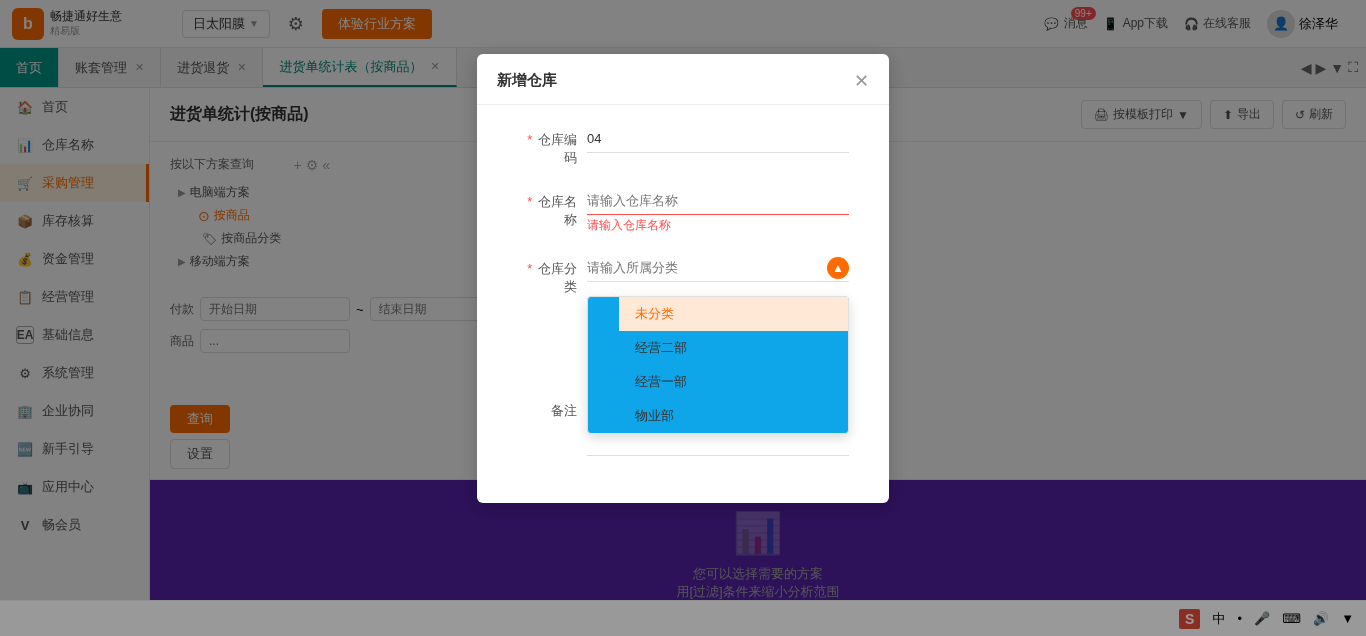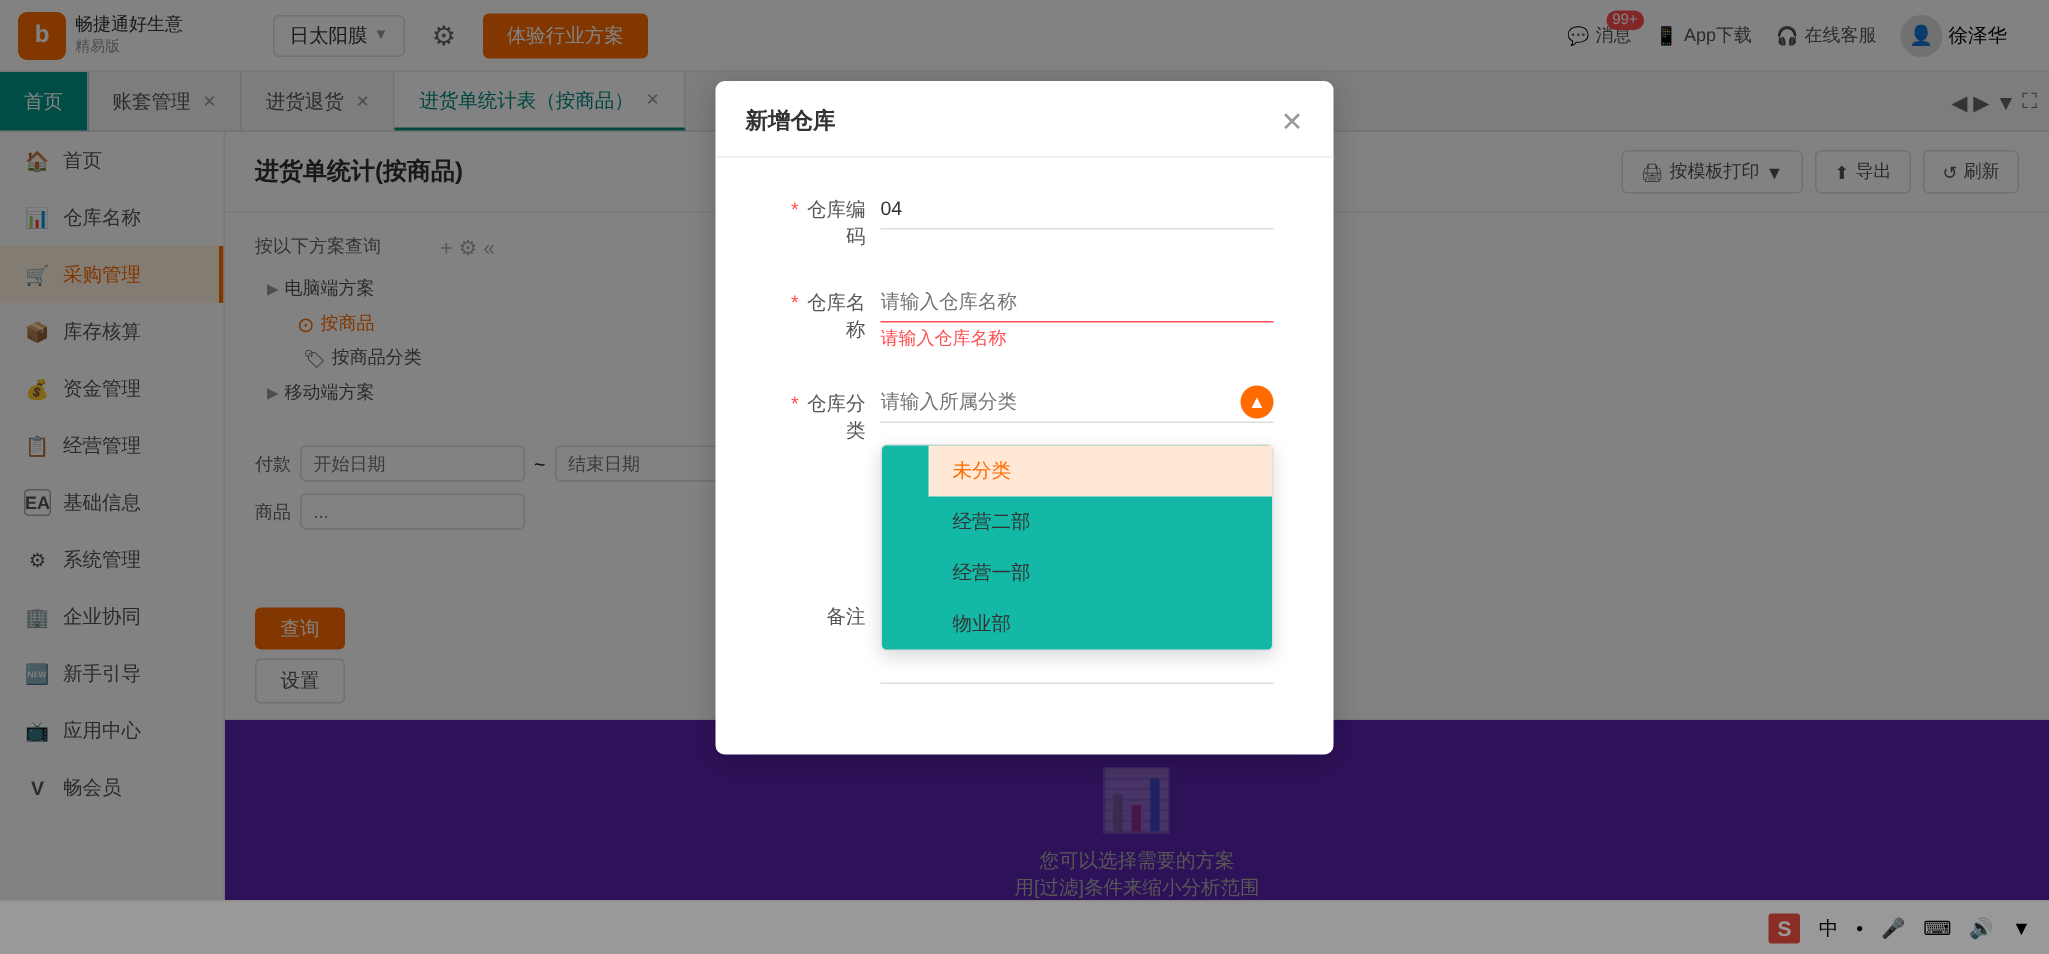--- a/index.html
+++ b/index.html
@@ -241,21 +241,21 @@
       cursor: pointer;
     }
     .select-arrow-inner { color: #fff; font-size: 12px; }
 
     
     .dropdown-list {
       position: absolute;
       left: 70px;
       top: 100%;
       width: calc(100% - 70px);
-      background: #14b8a6;
+      background: #0ea5e9;
       border: 1px solid #e0e0e0;
       border-radius: 4px;
       box-shadow: 0 4px 12px rgba(0,0,0,0.15);
       z-index: 200;
       padding-left: 31px;
     }
     .dropdown-item {
       padding: 8px 16px; font-size: 13px; color: #333; cursor: pointer;
     }
     .dropdown-item.selected { background: #ffe8d6; color: #ff6b00; }

